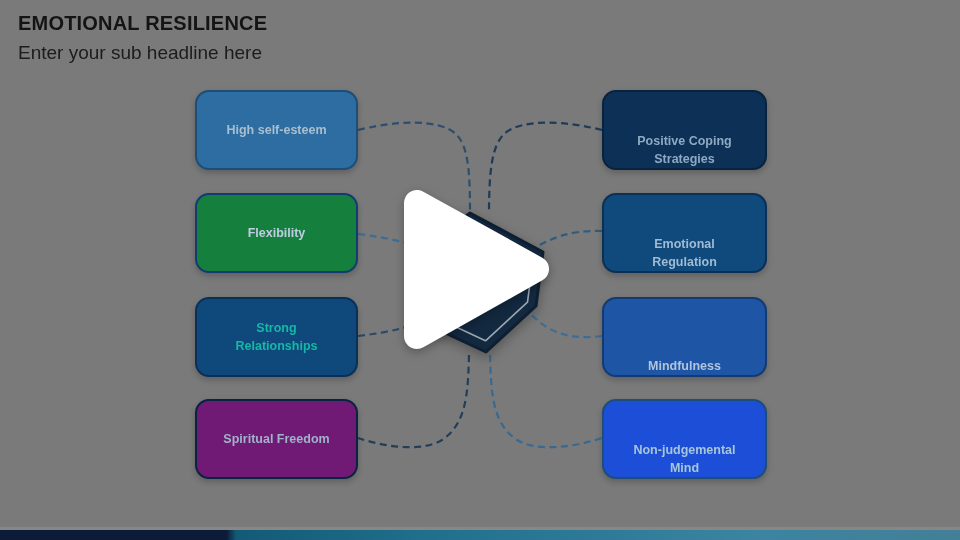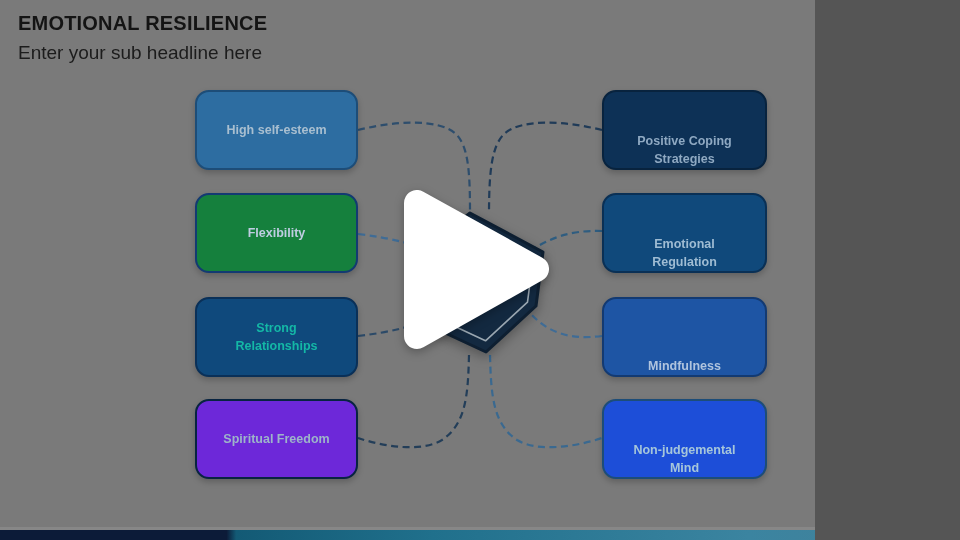--- a/index.html
+++ b/index.html
@@ -1,17 +1,17 @@
 <!DOCTYPE html>
 <html><head>
 <meta charset="utf-8">
 <style>
   html,body{margin:0;padding:0;background:#555;}
   .slide{
-    position:relative; width:815px; height:540px; overflow:hidden;
+    position:relative; width:960px; height:540px; overflow:hidden;
     background:#7a7a7a;
     font-family:"Liberation Sans", sans-serif;
   }
   .hdr{position:absolute; left:18px; top:12px;}
   .hdr h1{
     margin:0; font-size:20px; font-weight:bold; letter-spacing:.2px;
     color:#141414;
   }
   .hdr p{ margin:7px 0 0 0; font-size:19px; color:#1c1c1c; }
 
@@ -76,21 +76,21 @@
 
   <div class="node nL r1" style="background-color: rgb(45, 109, 161); border-color: rgb(29, 77, 120); color: rgb(169, 191, 208);">
     <span class="lbl">High self-esteem</span>
   </div>
   <div class="node nL r2" style="background-color: #15803d; border-color: rgb(19, 58, 114); color: rgb(191, 205, 226);">
     <span class="lbl">Flexibility</span>
   </div>
   <div class="node nL r3" style="background-color: rgb(15, 73, 124); border-color: rgb(10, 48, 88); color: #14b8a6;">
     <span class="lbl">Strong Relationships</span>
   </div>
-  <div class="node nL r4" style="background-color: #6d28d9; border-color: rgb(8, 36, 65); color: rgb(157, 180, 201);">
+  <div class="node nL r4" style="background-color: #701a75; border-color: rgb(8, 36, 65); color: rgb(157, 180, 201);">
     <span class="lbl">Spiritual Freedom</span>
   </div>
 
   <div class="node nR r1" style="background-color: rgb(13, 49, 86); border-color: rgb(8, 35, 62); color: rgb(143, 169, 194);">
     <span class="lbl">Positive Coping Strategies</span>
   </div>
   <div class="node nR r3" style="background-color: rgb(30, 85, 164); border-color: rgb(19, 58, 114); color: rgb(176, 196, 222);">
     <span class="lbl">Mindfulness</span>
   </div>
   <div class="node nR r2" style="background-color: rgb(16, 73, 123); border-color: rgb(10, 48, 85); color: rgb(159, 188, 211);">

